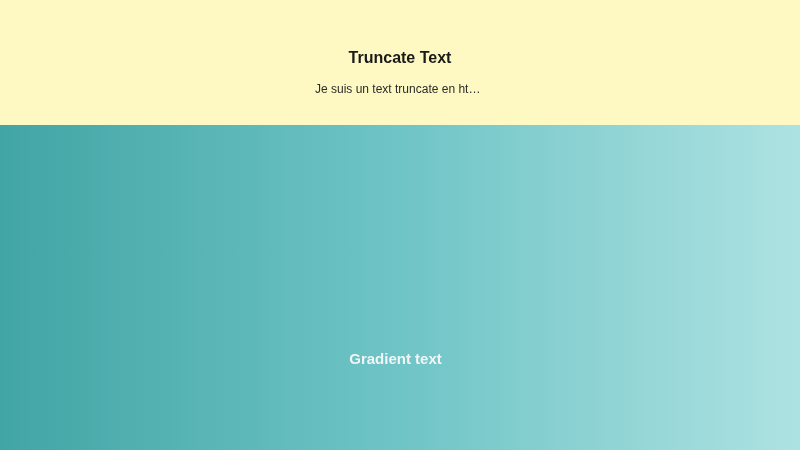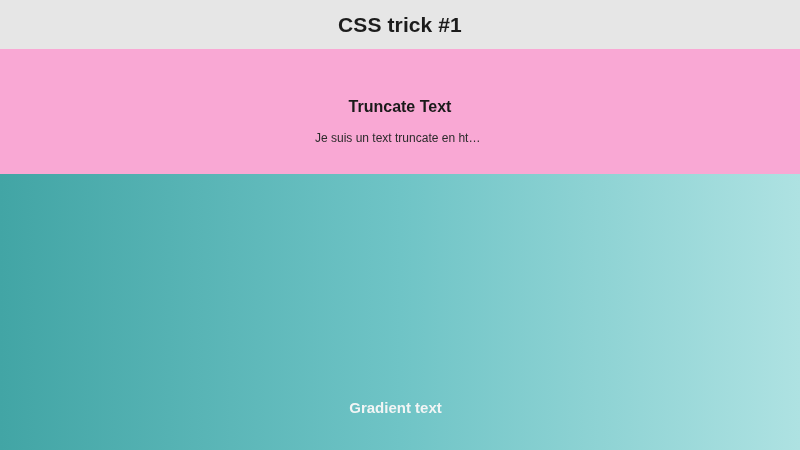--- a/index.html
+++ b/index.html
@@ -41,21 +41,21 @@
     letter-spacing: 0.1px;
     line-height: 1;
     text-align: center;
     margin: 0;
   }
 
   
   .truncate-section {
     width: 100%;
     flex: 0 0 125px;
-    background: #f9a8d4;
+    background: #fef9c3;
     display: flex;
     flex-direction: column;
     align-items: center;
     justify-content: center;
     box-sizing: border-box;
     padding-top: 20px;
   }
   .truncate-heading {
     font-size: 16px;
     font-weight: bold;
@@ -99,23 +99,20 @@
     text-align: center;
     line-height: 1;
     margin: 0;
   }
 </style>
 </head>
 <body>
 
 <div class="page">
 
-  <div class="header-bar">
-    <h1 class="header-title">CSS trick #1</h1>
-  </div>
 
   <section class="truncate-section">
     <h2 class="truncate-heading">Truncate Text</h2>
     <p class="truncate-text">Je suis un text truncate en html c…</p>
   </section>
 
   <section class="gradient-section">
     <p class="gradient-text">Gradient text</p>
   </section>
 

